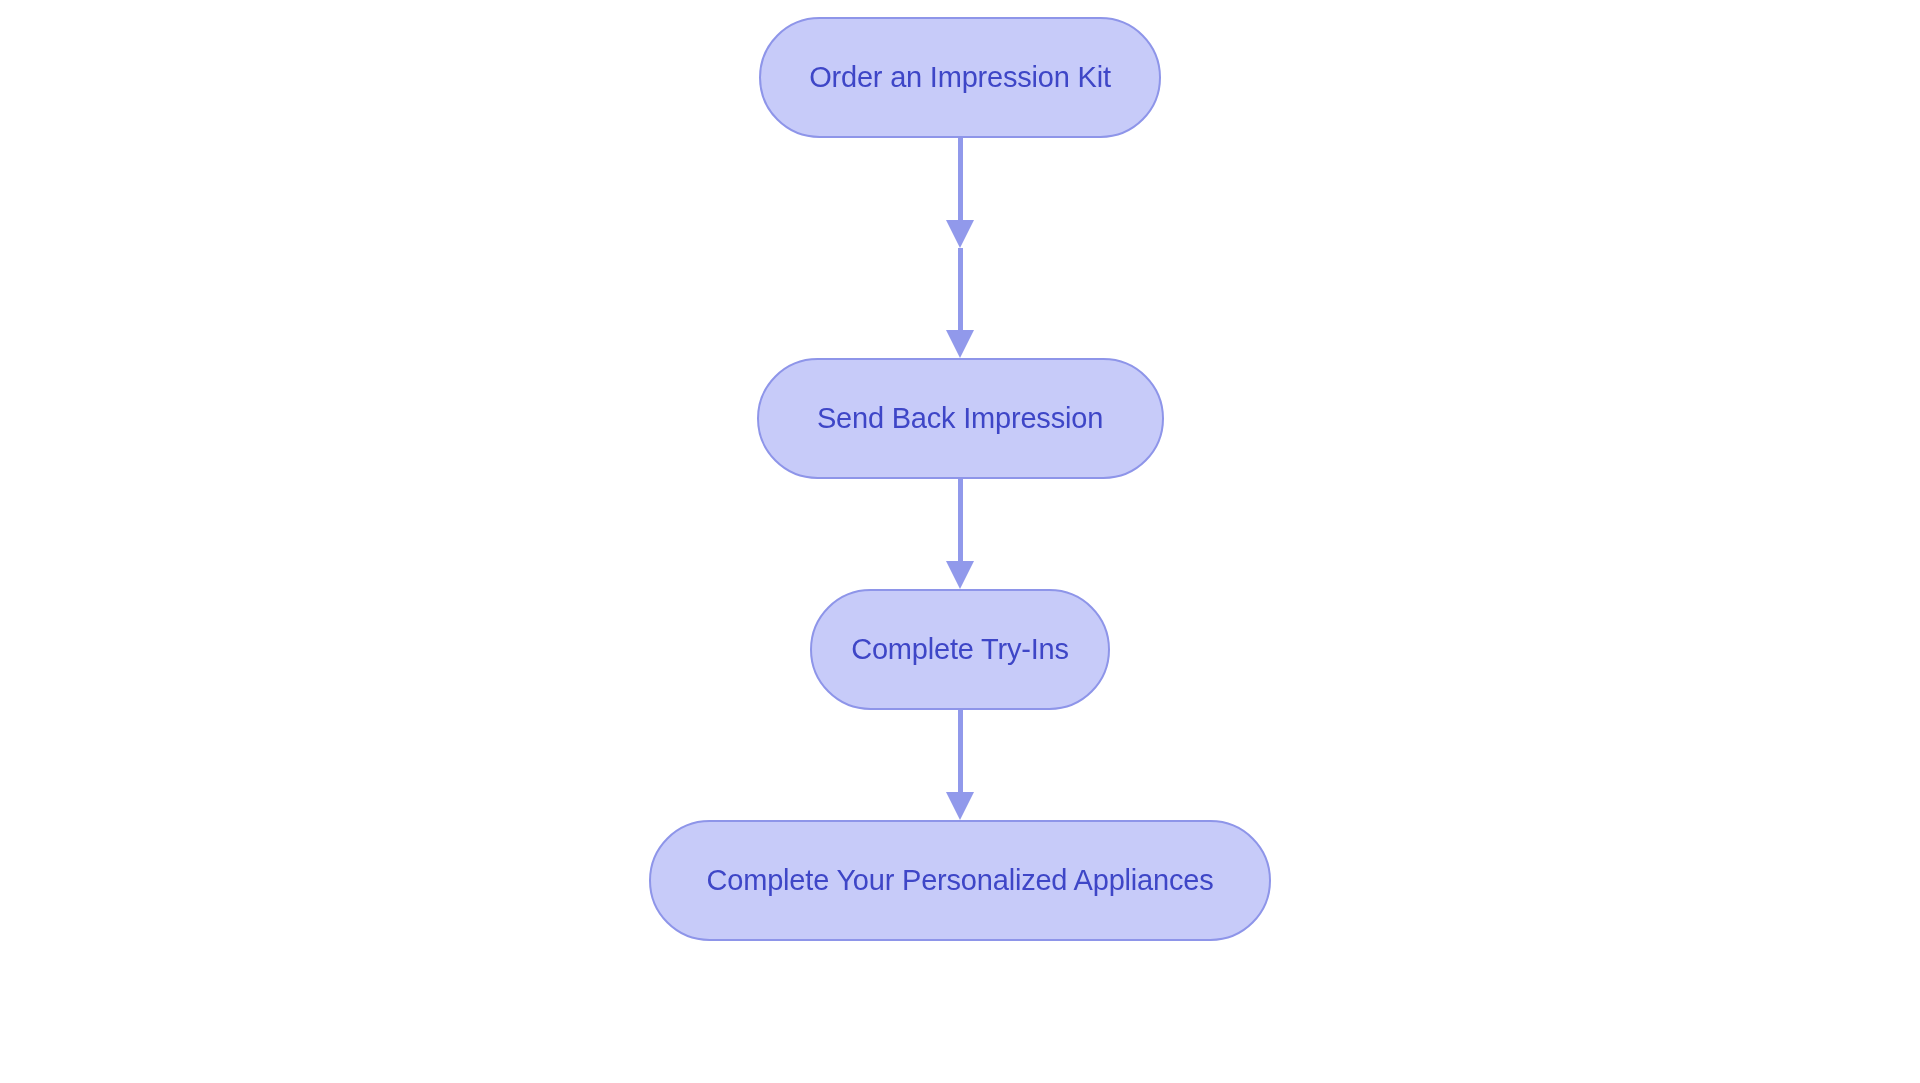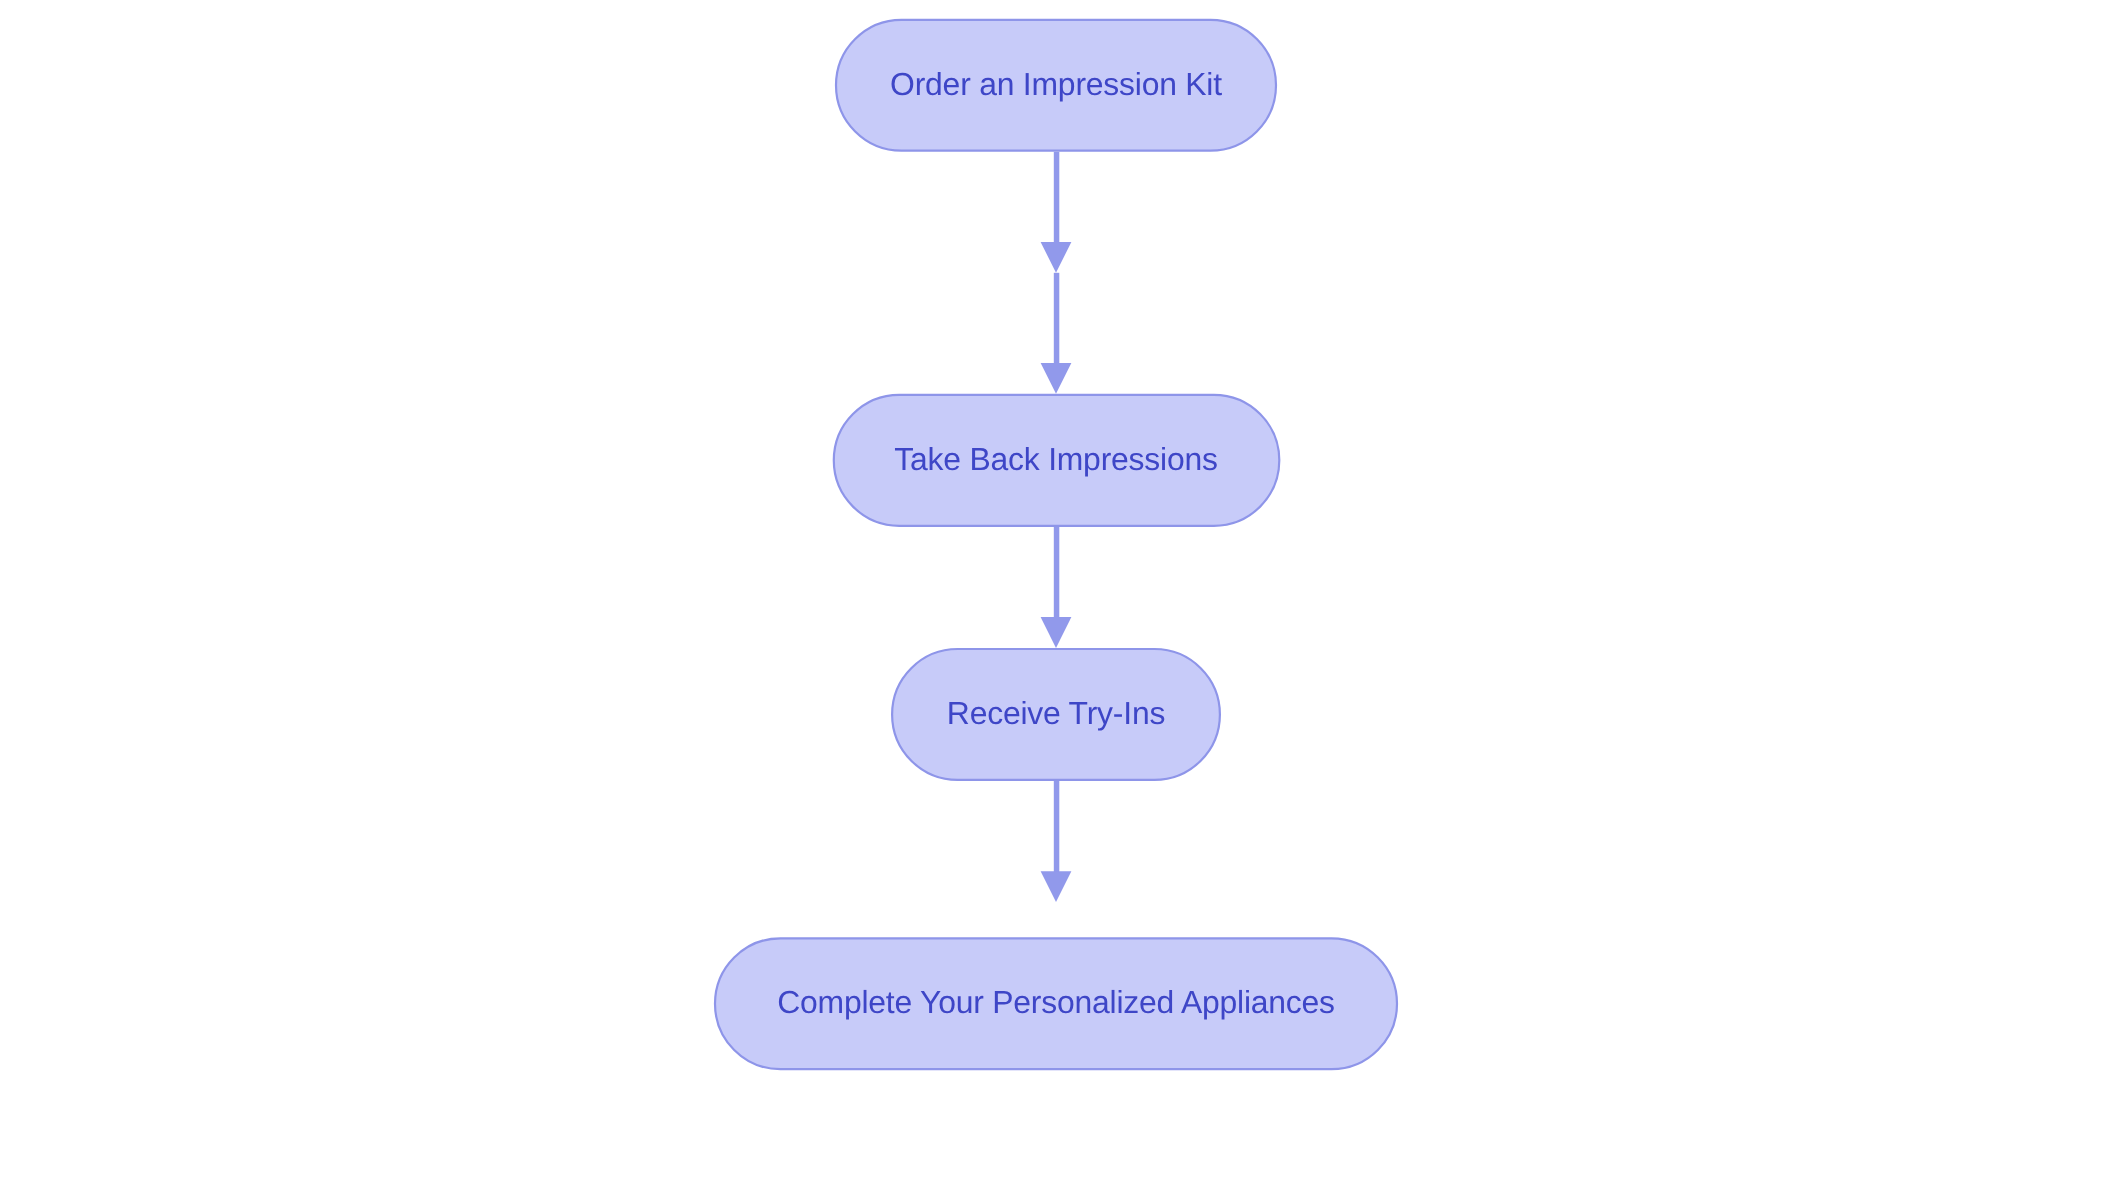--- a/index.html
+++ b/index.html
@@ -39,21 +39,21 @@
     color: var(--text);
     font-size: 29px;
     font-weight: 500;
     letter-spacing: -0.2px;
     white-space: nowrap;
   }
   .node-1 { width: 402px; }
   .node-2 { width: 330px; }
   .node-3 { width: 407px; }
   .node-4 { width: 300px; }
-  .node-5 { width: 622px; margin-top: 32px; }
+  .node-5 { width: 622px; }
   .connector {
     height: 110px;
     flex: 0 0 110px;
     display: flex;
     flex-direction: column;
     align-items: center;
   }
   .arrow-line {
     width: 5px;
     flex: 1 1 auto;
@@ -83,30 +83,30 @@
     <div class="arrow-head"></div>
   </div>
 
 
   <div class="connector">
     <div class="arrow-line"></div>
     <div class="arrow-head"></div>
   </div>
 
   <div class="node node-3">
-    <span class="node-label">Take Back Impressions</span>
+    <span class="node-label">Send Back Impression</span>
   </div>
 
   <div class="connector">
     <div class="arrow-line"></div>
     <div class="arrow-head"></div>
   </div>
 
   <div class="node node-4">
-    <span class="node-label">Receive Try-Ins</span>
+    <span class="node-label">Complete Try-Ins</span>
   </div>
 
   <div class="connector">
     <div class="arrow-line"></div>
     <div class="arrow-head"></div>
   </div>
 
   <div class="node node-5">
     <span class="node-label">Complete Your Personalized Appliances</span>
   </div>

